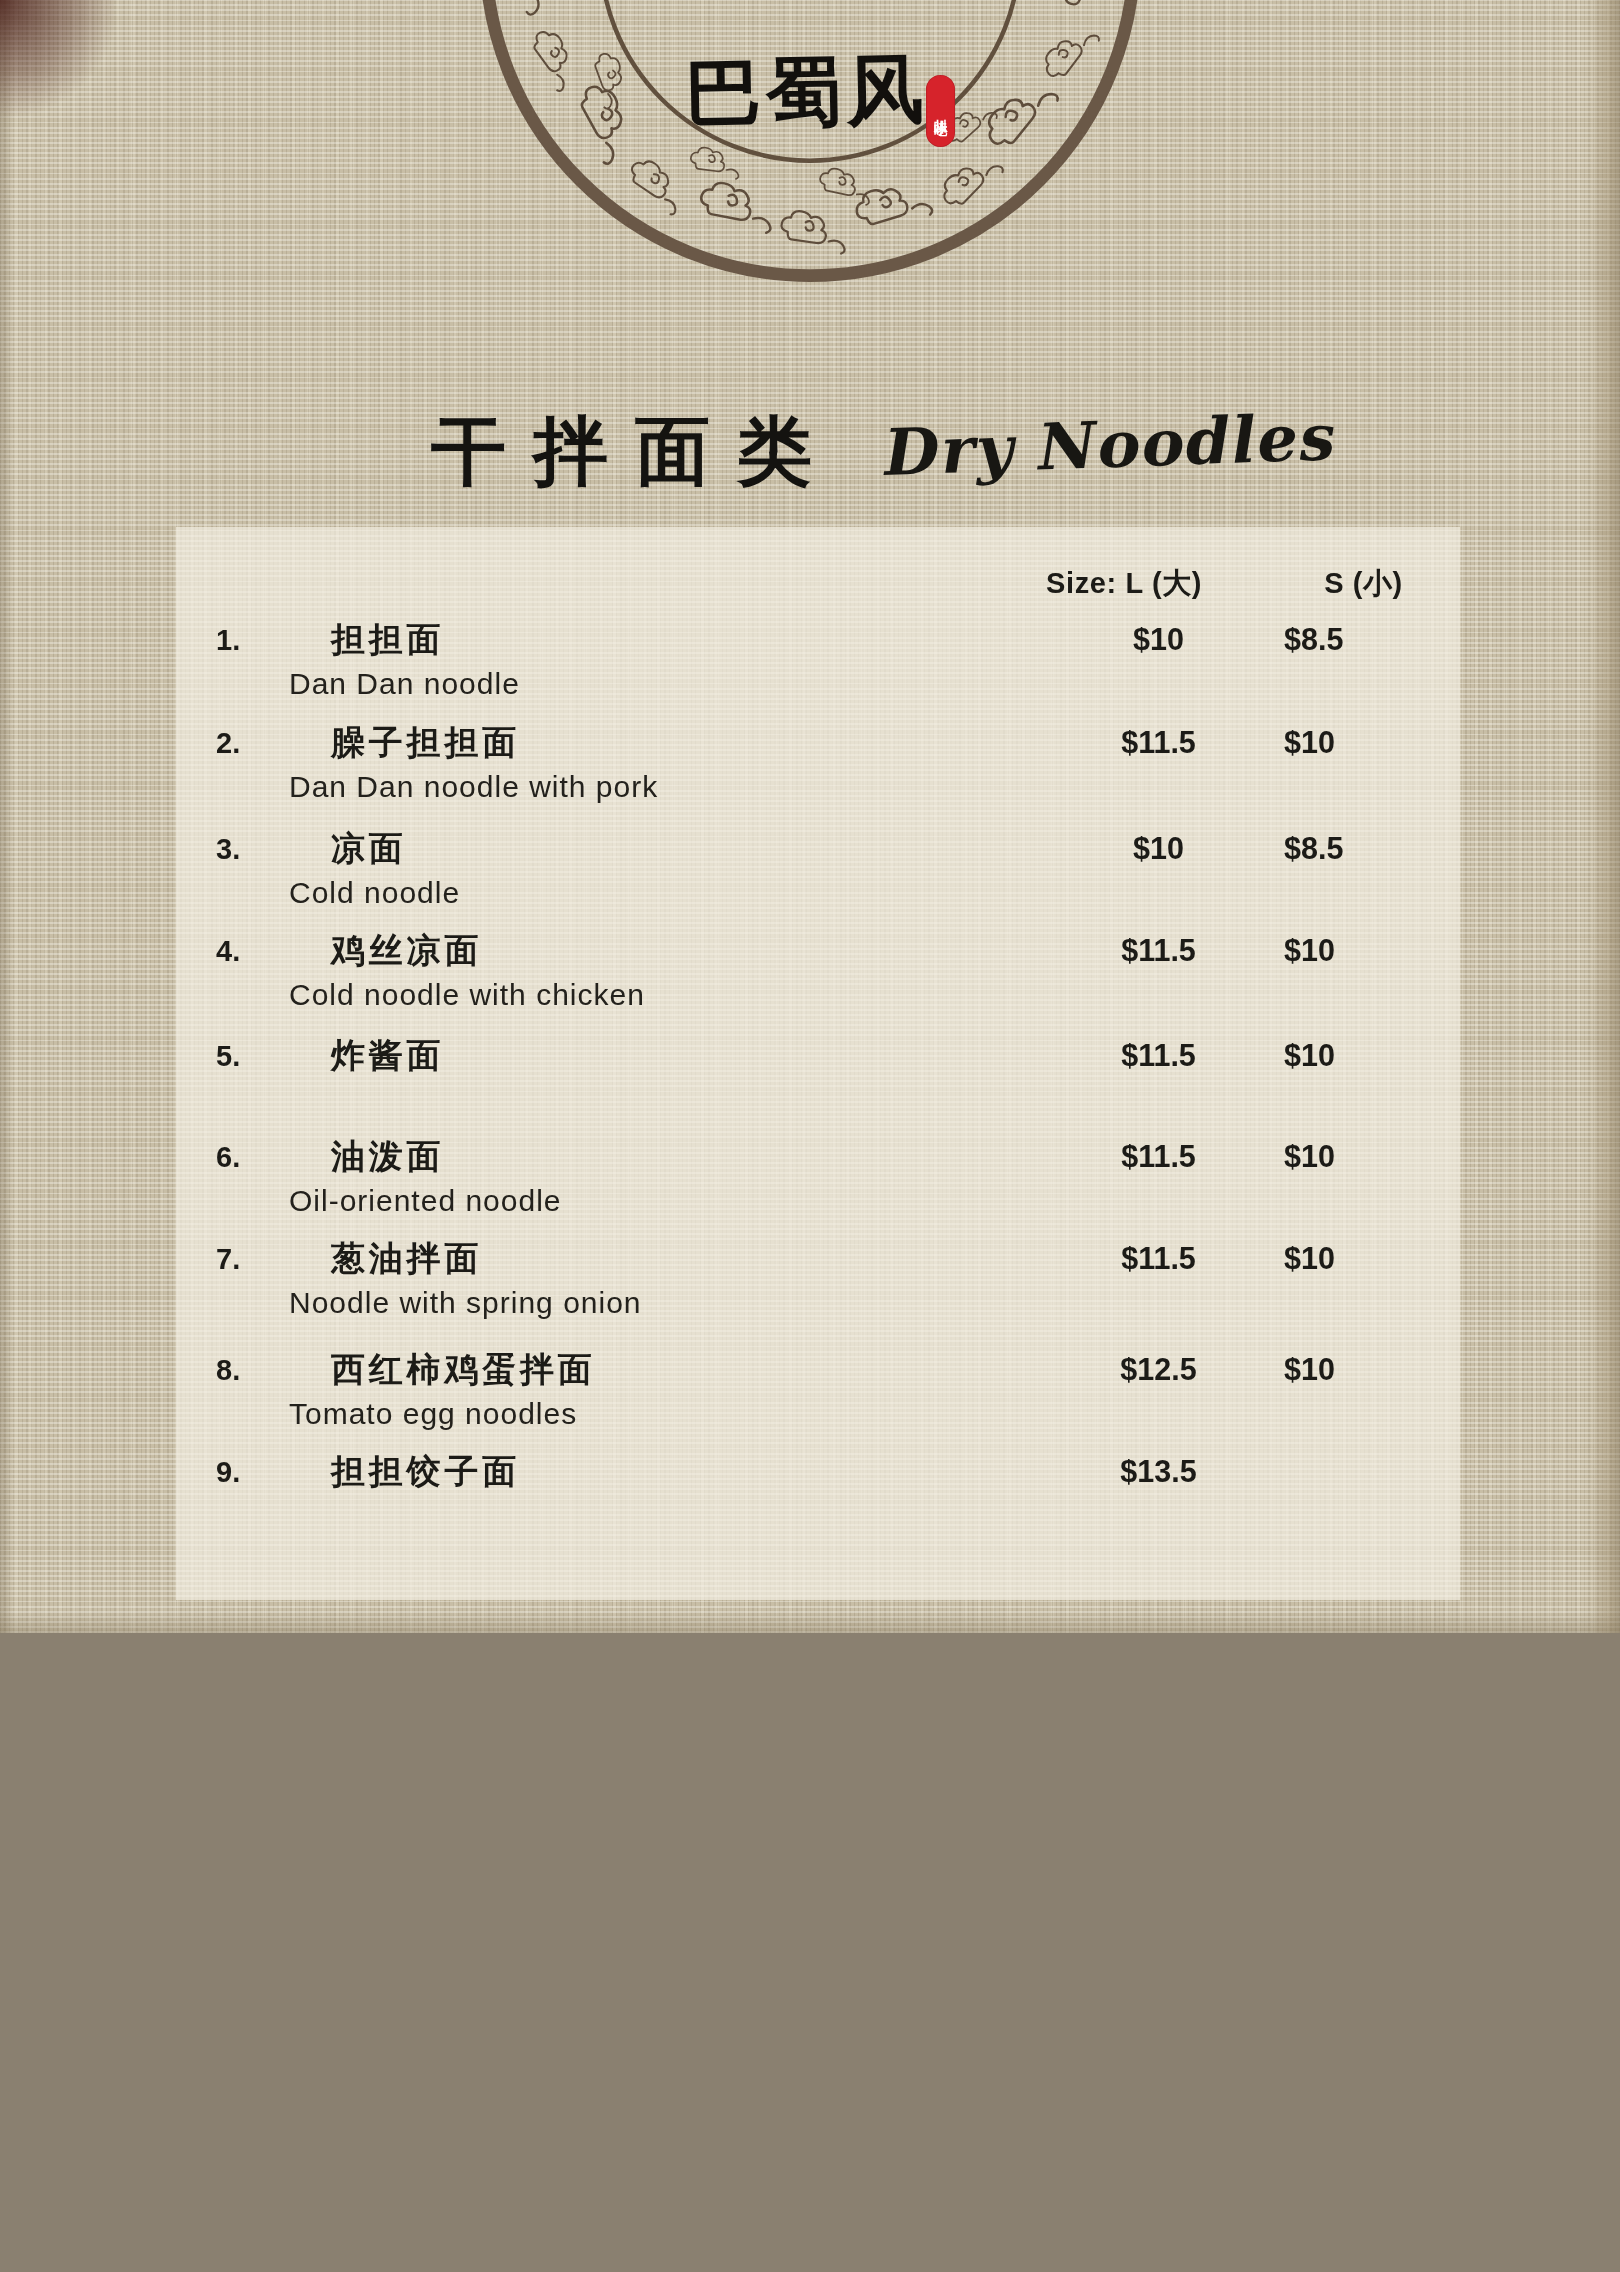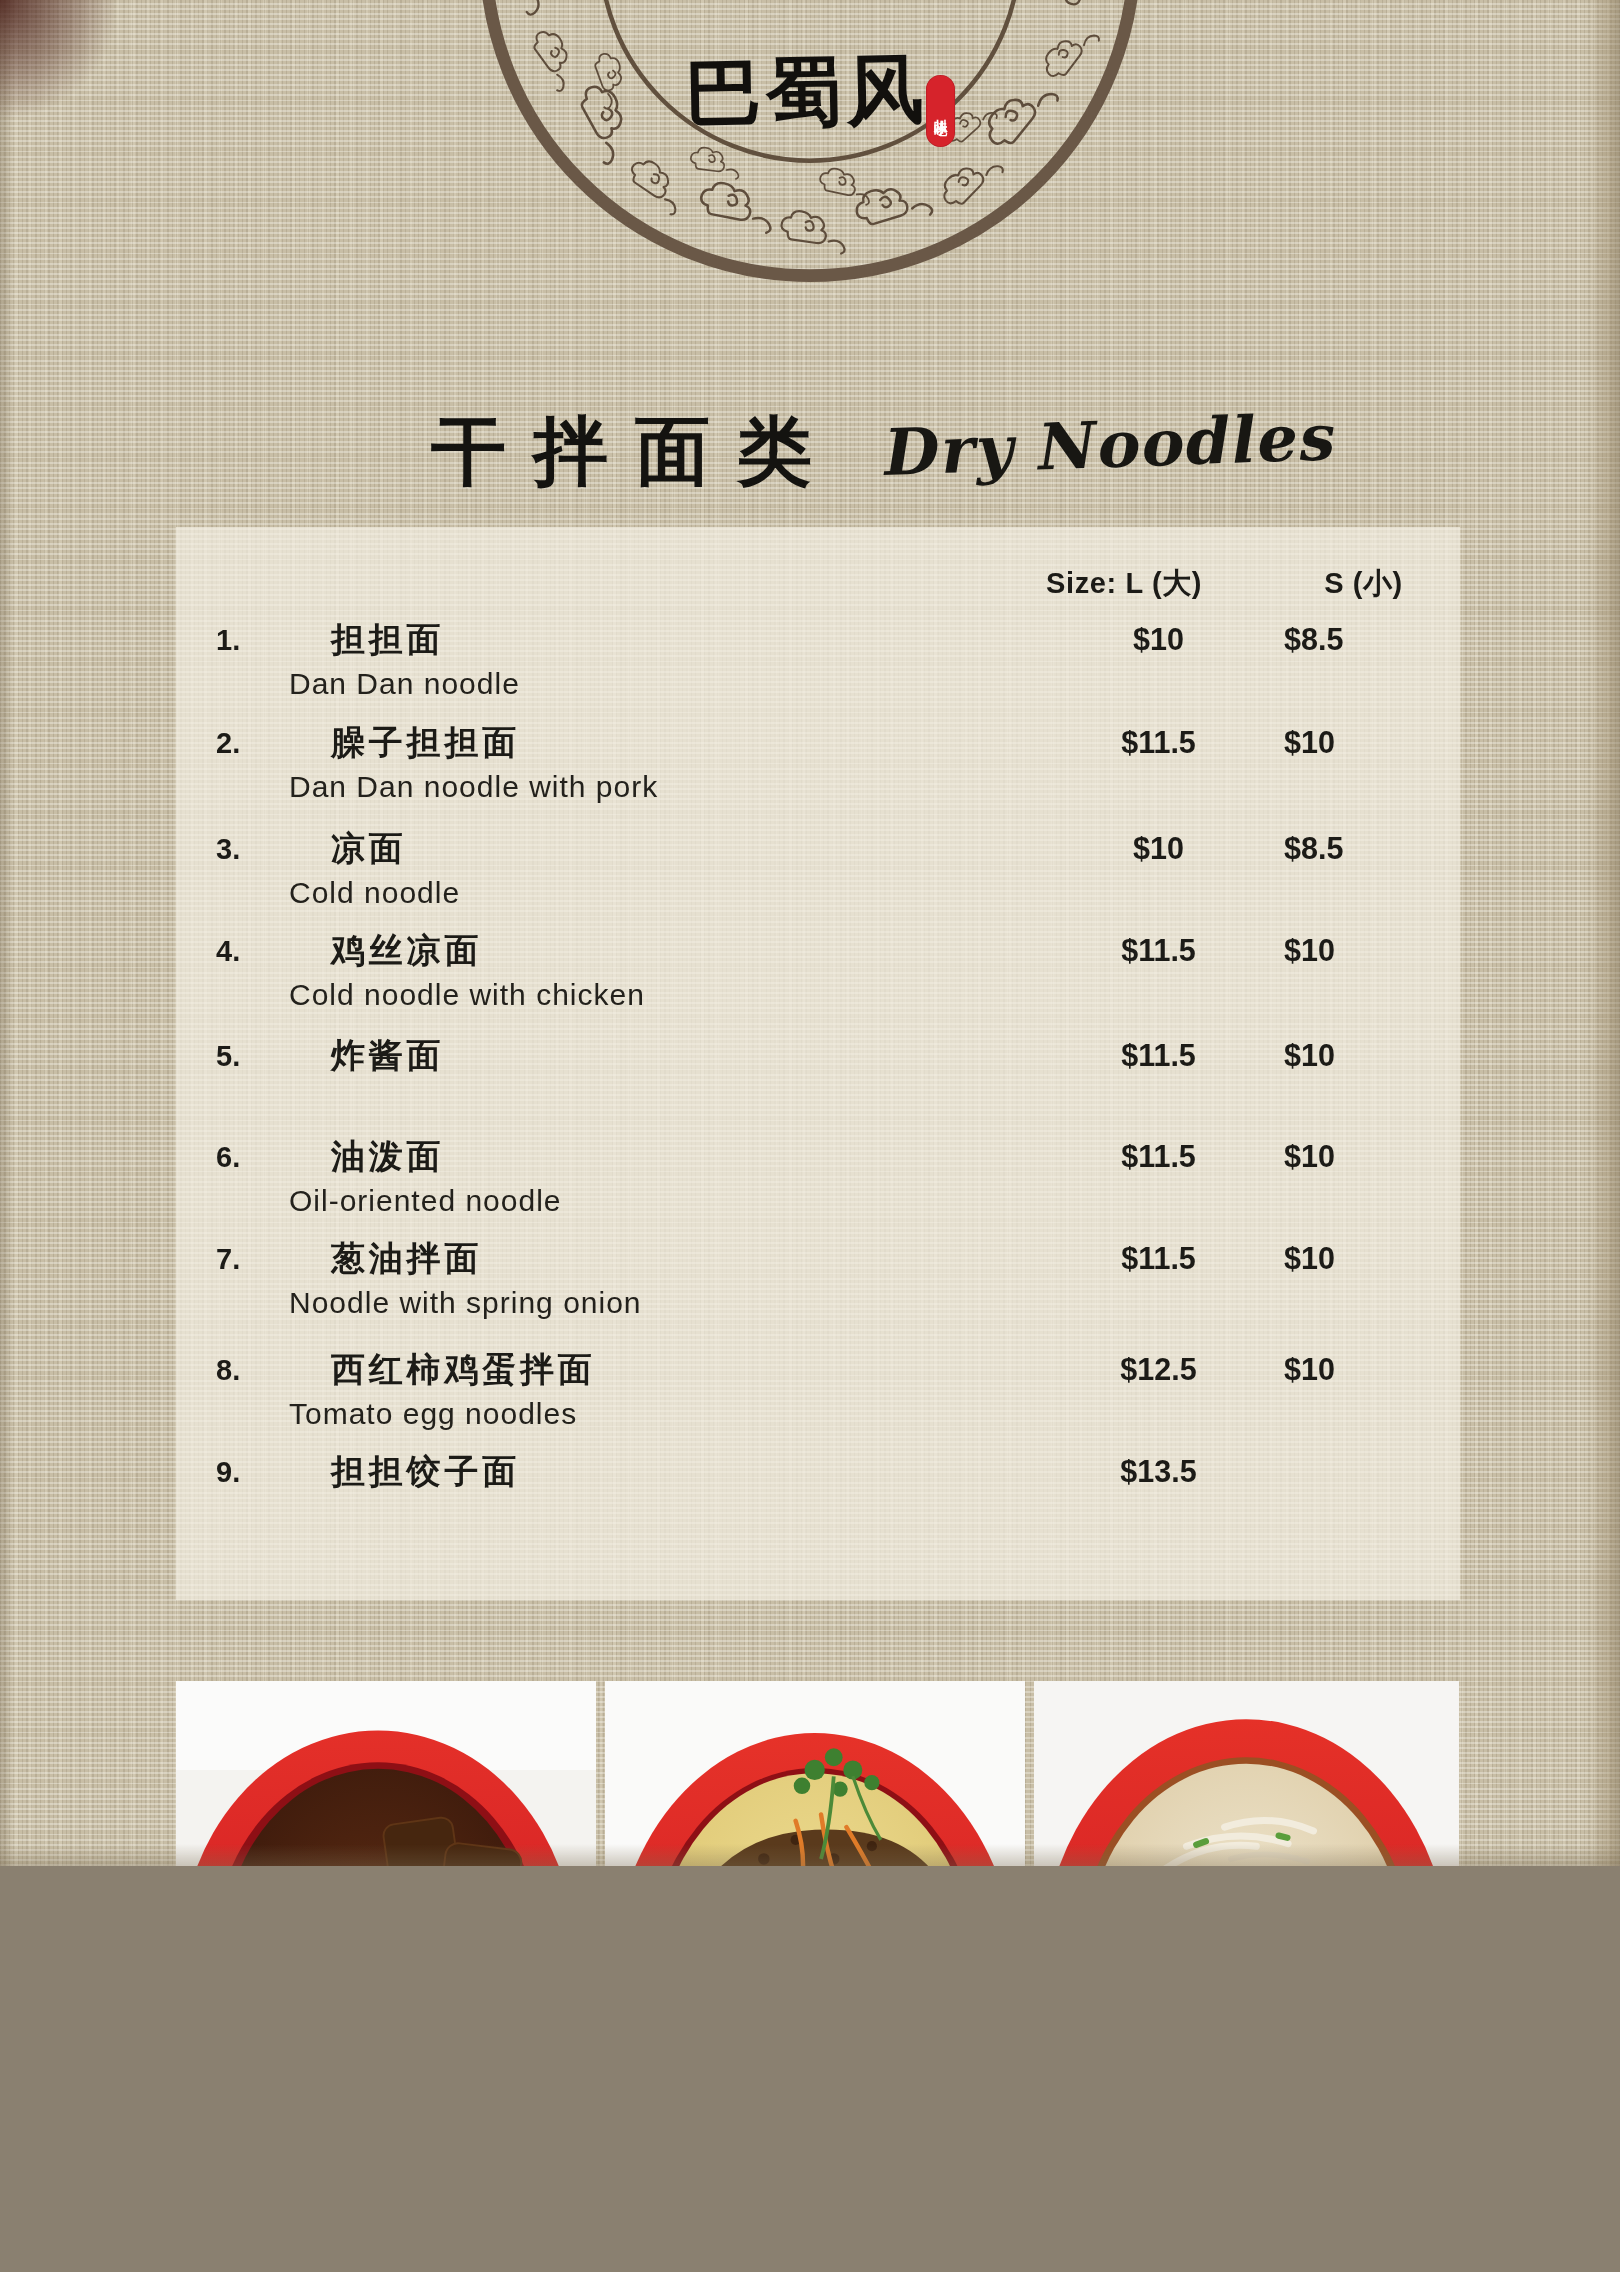--- a/index.html
+++ b/index.html
@@ -1,18 +1,18 @@
 <!DOCTYPE html>
 <html style="font-size:10.2px"><head>
 <meta charset="utf-8">
 <style>
   html,body{margin:0;padding:0;background:#8a8070;}
   #page{
     position:relative;
-    width:1620px;height:1866px;
+    width:1620px;height:1633px;
     overflow:hidden;
     background-color:#c8bea6;
     background-image:
       repeating-linear-gradient(0deg, rgba(255,255,250,0.32) 0 1.9px, rgba(255,255,250,0) 1.9px 5.1px),
       repeating-linear-gradient(90deg, rgba(122,109,85,0.20) 0 1.3px, rgba(122,109,85,0) 1.3px 4.4px),
       repeating-linear-gradient(90deg, rgba(235,228,208,0.25) 0 3.2px, rgba(235,228,208,0) 3.2px 14.6px);
     font-family:"Liberation Sans", sans-serif;
     color:#1c1b17;
   }
   

